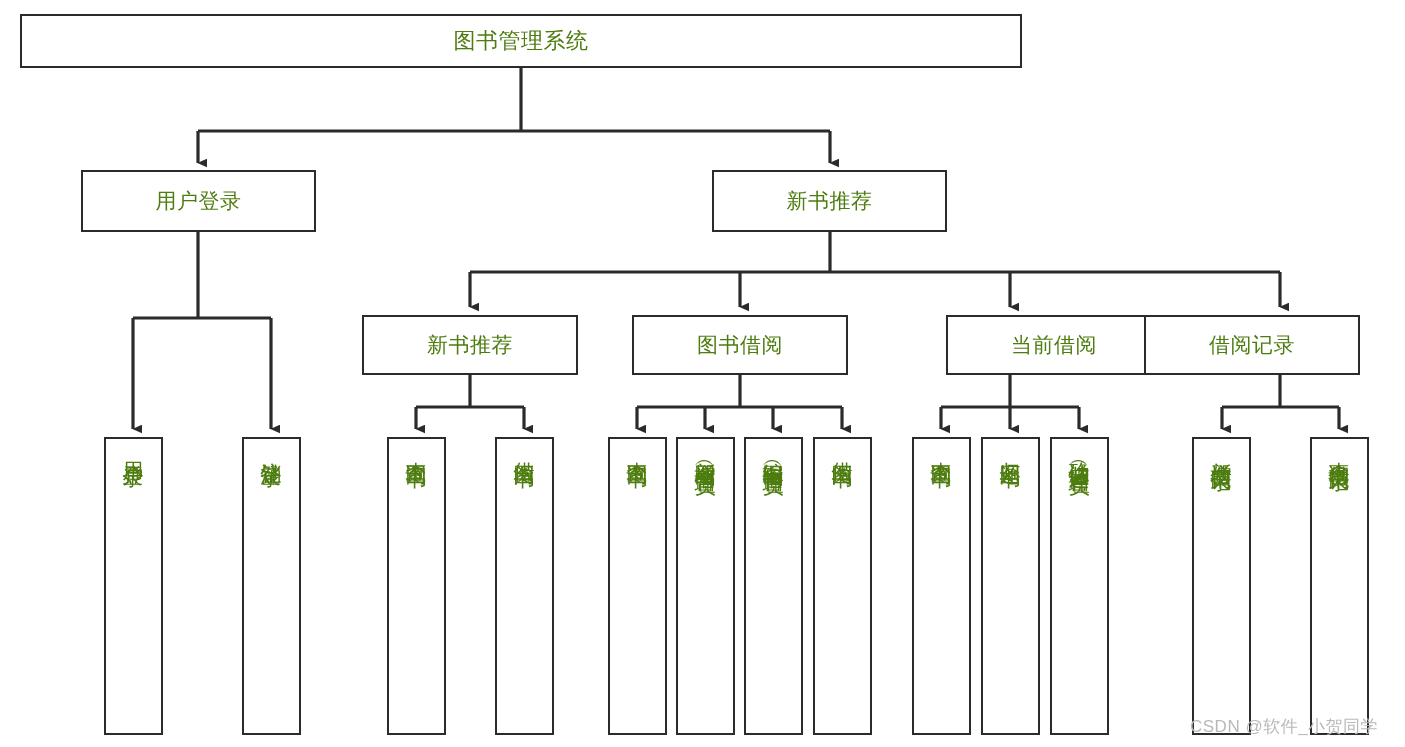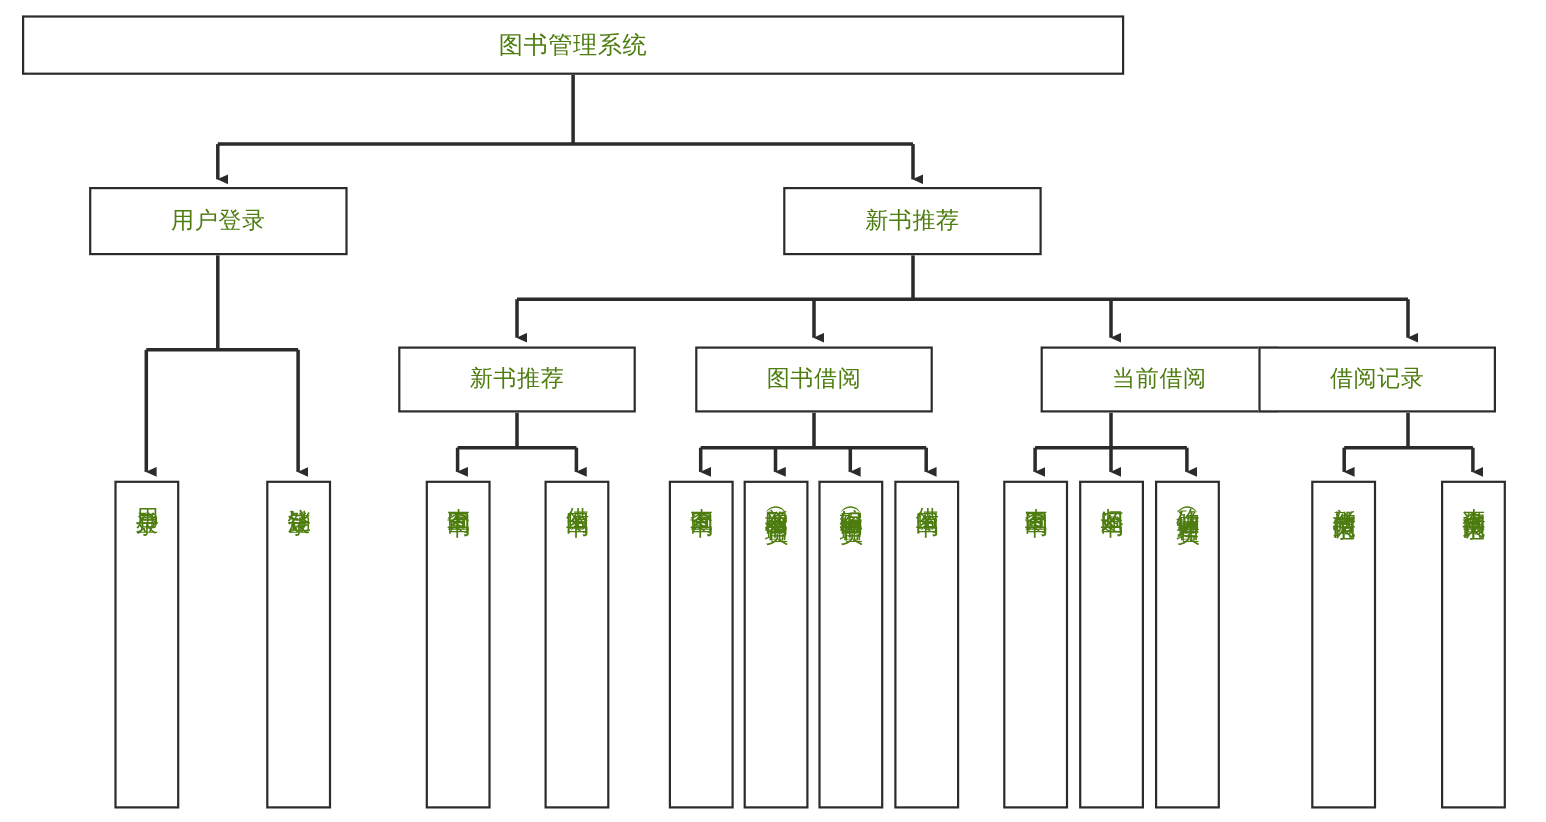--- a/index.html
+++ b/index.html
@@ -184,14 +184,15 @@
     <span class="node-label">确认归还（管理员）</span>
   </div>
 
   <div class="node-box vertical level-4" style="left:1192px; top:437px; width:59px; height:298px;">
     <span class="node-label">新增借阅记录</span>
   </div>
   <div class="node-box vertical level-4" style="left:1310px; top:437px; width:59px; height:298px;">
     <span class="node-label">查询借阅记录</span>
   </div>
 
+  <div class="watermark" style="left:1190px; top:715px;">CSDN @软件_小贺同学</div>
 
 </div>
 
 </body></html>

